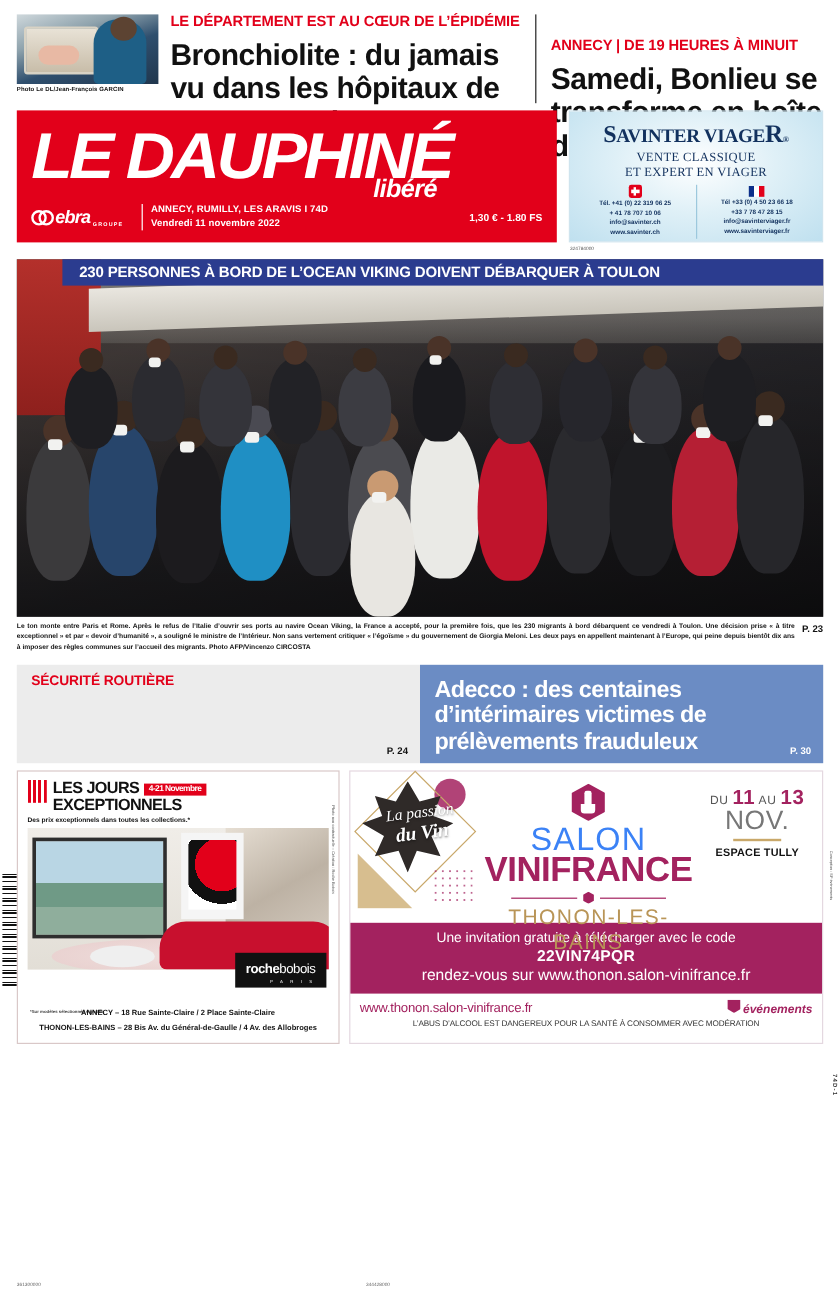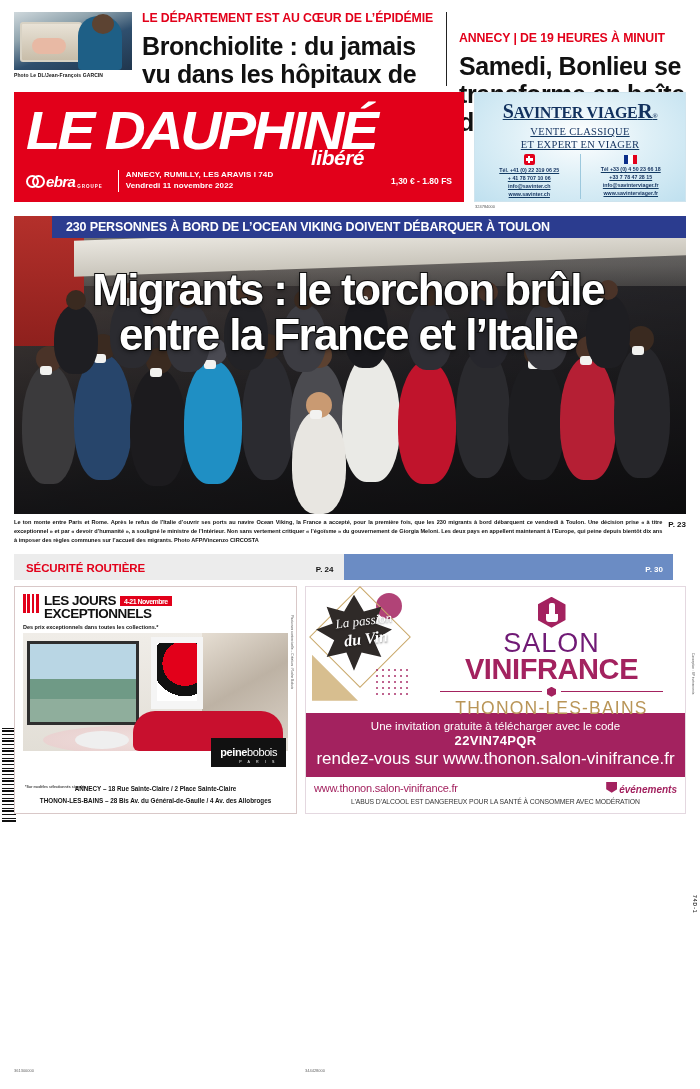--- a/index.html
+++ b/index.html
@@ -100,21 +100,20 @@
   .edition { font-size:8px; font-weight:700; line-height:1.35; letter-spacing:0.1px; }
   .price { margin-left:auto; font-size:8.5px; font-weight:700; }
 
   
   .savinter {
     width: 212px;
     background: radial-gradient(ellipse at 50% 40%, #ffffff 0%, #dff0f7 45%, #bfe0ef 100%);
     border:1px solid #cfe4ee; text-align:center; color:#123a63;
     padding: 6px 4px 4px 4px; position:relative;
     font-family:"Liberation Serif", serif;
-    text-decoration:underline;
   }
   .sv-title { font-size:16px; font-weight:700; letter-spacing:-0.3px; color:#12315e; }
   .sv-title .cap { font-size:20px; }
   .sv-title .rr { font-size:21px; }
   .sv-line { font-size:10.5px; letter-spacing:0.3px; margin-top:2px; color:#12315e; }
   .sv-cols { display:flex; margin-top:4px; }
   .sv-col { flex:1; font-size:5.3px; line-height:1.5; font-family:"Liberation Sans",sans-serif; font-weight:700; color:#12315e; }
   .sv-col + .sv-col { border-left:1px solid #9cc8dd; }
   .flagch { width:11px;height:11px;background:#e2001a;margin:0 auto 2px auto;position:relative;border-radius:2px;}
   .flagch:before,.flagch:after{content:"";position:absolute;background:#fff;}
@@ -162,21 +161,21 @@
     position:absolute; width:12px; height:9px; background:#f2f2f0;
     border-radius:3px;
   }
   .lead-caption {
     font-size: 5.6px; line-height:1.65; color:#111; margin-top:4px;
     text-align: justify; font-weight:600;
   }
   .lead-caption .pg { float:right; font-size:8px; font-weight:800; margin-left:6px;}
 
   
-  .two-blocks { display:flex; margin: 8px 27px 0 14px; }
+  .two-blocks { display:flex; margin: 8px 14px 0 14px; }
   .block { flex:1; padding: 8px 10px 6px 12px; position:relative; }
   .block.grey { background:#ececec; }
   .block.blue { background:#6b8cc4; }
   .block-kicker { color:#e2001a; font-weight:800; font-size:11.5px; letter-spacing:-0.1px; }
   .block.blue .block-kicker { color:#e2001a; }
   .block-head {
     font-size:21px; font-weight:700; line-height:1.12; margin-top:3px;
     letter-spacing:-0.5px; color:#111;
   }
   .block.blue .block-head { color:#fff; font-size:19.5px; }
@@ -257,37 +256,37 @@
   .vf-mid { flex:1; text-align:center; padding-top:10px; }
   .vf-hex {
     width:28px; height:31px; margin:0 auto;
     background:#a3225f; position:relative;
     clip-path: polygon(50% 0%,100% 25%,100% 75%,50% 100%,0% 75%,0% 25%);
   }
   .vf-hex:before { content:""; position:absolute; left:11px; top:6px; width:6px; height:13px;
     background:#fff; border-radius:2px;}
   .vf-hex:after { content:""; position:absolute; left:8px; top:17px; width:12px; height:8px;
     background:#fff; border-radius:0 0 3px 3px;}
-  .vf-salon { font-size:27px; color:#701a75; letter-spacing:1px; line-height:1; margin-top:2px; font-weight:400;}
+  .vf-salon { font-size:27px; color:#3b82f6; letter-spacing:1px; line-height:1; margin-top:2px; font-weight:400;}
   .vf-vini { font-size:29px; color:#a3225f; font-weight:800; letter-spacing:-0.4px; line-height:1; margin-top:-2px;}
   .vf-sep { display:flex; align-items:center; justify-content:center; gap:5px; margin:3px 22px 0 22px;}
   .vf-sep i { flex:1; height:1px; background:#a3225f; }
   .vf-sep b { width:9px; height:10px; background:#a3225f;
     clip-path: polygon(50% 0%,100% 25%,100% 75%,50% 100%,0% 75%,0% 25%);}
   .vf-thonon { font-size:17.5px; color:#b99557; letter-spacing:1.2px; margin-top:1px; }
   .vf-right { width:108px; text-align:center; padding-top:12px; }
   .vf-du { font-size:10px; color:#555; letter-spacing:0.5px;}
   .vf-du b { font-size:17px; color:#a3225f; font-weight:800; }
   .vf-nov { font-size:22px; color:#777; letter-spacing:0.5px; line-height:1; margin-top:-2px;}
   .vf-rule { width:40px; height:1.5px; background:#c9a86a; margin:4px auto; }
   .vf-espace { font-size:9px; font-weight:800; color:#111; letter-spacing:0.2px;}
   .vf-band { background:#a3225f; color:#fff; text-align:center; padding:7px 4px 8px 4px; }
   .vf-band .l1 { font-size:11.5px; }
   .vf-band .l2 { font-size:13px; font-weight:800; letter-spacing:0.3px; margin-top:1px;}
-  .vf-band .l3 { font-size:17px; margin-top:1px;}
+  .vf-band .l3 { font-size:13px; margin-top:1px;}
   .vf-foot { display:flex; align-items:center; padding: 5px 8px 0 8px;}
   .vf-url { font-size:11px; color:#a3225f; font-weight:400; letter-spacing:-0.2px;}
   .vf-ev { margin-left:auto; font-size:10px; color:#a3225f; font-weight:700; font-style:italic;}
   .vf-ev i { display:inline-block; width:11px; height:11px; background:#a3225f; color:#fff;
     font-style:normal; font-size:7px; text-align:center; line-height:11px;
     clip-path: polygon(0 0,100% 0,100% 70%,50% 100%,0 70%); margin-right:2px;}
   .vf-legal { text-align:center; font-size:6.8px; color:#333; padding: 3px 4px 0 4px; letter-spacing:-0.1px;}
   .vf-side { position:absolute; right:-10px; top:66px; font-size:3.2px; color:#555;
     writing-mode: vertical-rl; }
 
@@ -436,38 +435,33 @@
         <div class="p" style="left:510px;top:34px;width:44px;height:68px;background:#34343a"></div>
         <div class="h" style="left:522px;top:20px;width:20px;height:20px;background:#3a2a20"></div>
         <div class="p" style="left:572px;top:26px;width:44px;height:74px;background:#1e1e22"></div>
         <div class="h" style="left:584px;top:12px;width:20px;height:20px;background:#4a3328"></div>
         <div class="p" style="left:278px;top:142px;width:54px;height:104px;background:#e8e6e1"></div>
         <div class="h" style="left:292px;top:124px;width:26px;height:26px;background:#c99a72"></div>
         <div class="m" style="left:296px;top:142px"></div>
       </div>
       <div style="position:absolute;left:14px;top:8px;font-size:0;"></div>
     </div>
-    <div style="position:absolute;left:14px;top:52px;width:640px;text-align:center;pointer-events:none;z-index:4">
-      <div style="font-size:44px;font-weight:800;color:#fff;line-height:1.0;letter-spacing:-1.6px;
-                  -webkit-text-stroke:2px #111;paint-order:stroke fill;text-shadow:0 2px 4px rgba(0,0,0,.45)">Migrants : le torchon brûle</div>
-      <div style="font-size:44px;font-weight:800;color:#fff;line-height:1.05;letter-spacing:-1.6px;
-                  -webkit-text-stroke:2px #111;paint-order:stroke fill;text-shadow:0 2px 4px rgba(0,0,0,.45)">entre la France et l’Italie</div>
-    </div>
     <div class="lead-caption">
       <span class="pg">P. 23</span>
       <span>Le ton monte entre Paris et Rome. Après le refus de l’Italie d’ouvrir ses ports au navire Ocean Viking, la France a accepté, pour la première fois, que les 230 migrants à bord débarquent ce vendredi à Toulon. Une décision prise « à titre exceptionnel » et par « devoir d’humanité », a souligné le ministre de l’Intérieur. Non sans vertement critiquer « l’égoïsme » du gouvernement de Giorgia Meloni. Les deux pays en appellent maintenant à l’Europe, qui peine depuis bientôt dix ans à imposer des règles communes sur l’accueil des migrants. Photo AFP/Vincenzo CIRCOSTA</span>
     </div>
   </div>
 
   <div class="two-blocks">
     <div class="block grey">
       <div class="block-kicker">SÉCURITÉ ROUTIÈRE</div>
       <div class="pg">P. 24</div>
     </div>
     <div class="block blue">
+      <div class="block-head">Adecco : des centaines d’intérimaires victimes de prélèvements frauduleux</div>
       <div class="pg">P. 30</div>
     </div>
   </div>
 
   <div class="barcode"></div>
   <div class="barcode-num">3 782227 001302</div>
   <div class="edge-code">74D-1</div>
 
   <div class="ads">
 
@@ -485,21 +479,21 @@
       <div class="rb-img">
         <div class="rb-rock"></div>
         <div class="rb-window"></div>
         <div class="rb-art"></div>
         <div class="rb-rug"></div>
         <div class="rb-sofa"></div>
         <div class="rb-table"></div>
       </div>
       <div class="rb-mention">*Sur modèles sélectionnés signalés.</div>
       <div class="rb-logo">
-        <b>peine</b><span>bobois</span>
+        <b>roche</b><span>bobois</span>
         <span class="paris">P A R I S</span>
       </div>
       <div class="rb-addr">
         <div>
           <b>ANNECY</b>
           <span>– 18 Rue Sainte-Claire / 2 Place Sainte-Claire</span>
         </div>
         <div>
           <b>THONON-LES-BAINS</b>
           <span>– 28 Bis Av. du Général-de-Gaulle / 4 Av. des Allobroges</span>
@@ -525,20 +519,31 @@
           <div class="vf-hex"></div>
           <div class="vf-salon">SALON</div>
           <div class="vf-vini">VINIFRANCE</div>
           <div class="vf-sep">
               <i></i>
               <b></b>
               <i></i>
             </div>
           <div class="vf-thonon">THONON-LES-BAINS</div>
         </div>
+        <div class="vf-right">
+          <div class="vf-du">
+            <span>DU</span>
+            <b>11</b>
+            <span>AU</span>
+            <b>13</b>
+          </div>
+          <div class="vf-nov">NOV.</div>
+          <div class="vf-rule"></div>
+          <div class="vf-espace">ESPACE TULLY</div>
+        </div>
       </div>
       <div class="vf-band">
         <div class="l1">Une invitation gratuite à télécharger avec le code</div>
         <div class="l2">22VIN74PQR</div>
         <div class="l3">rendez-vous sur www.thonon.salon-vinifrance.fr</div>
       </div>
       <div class="vf-foot">
         <div class="vf-url">www.thonon.salon-vinifrance.fr</div>
         <div class="vf-ev"><i></i><span>événements</span></div>
       </div>

